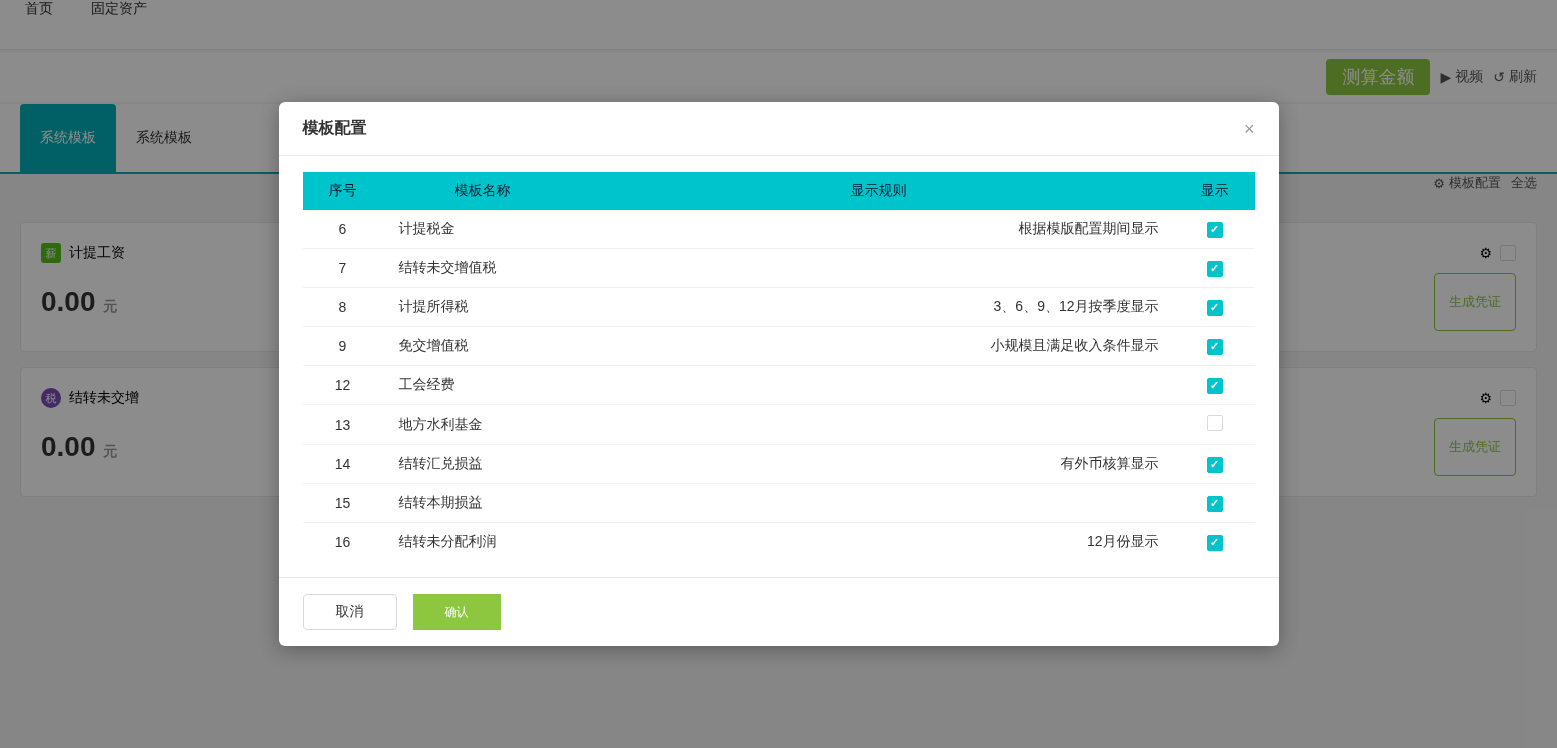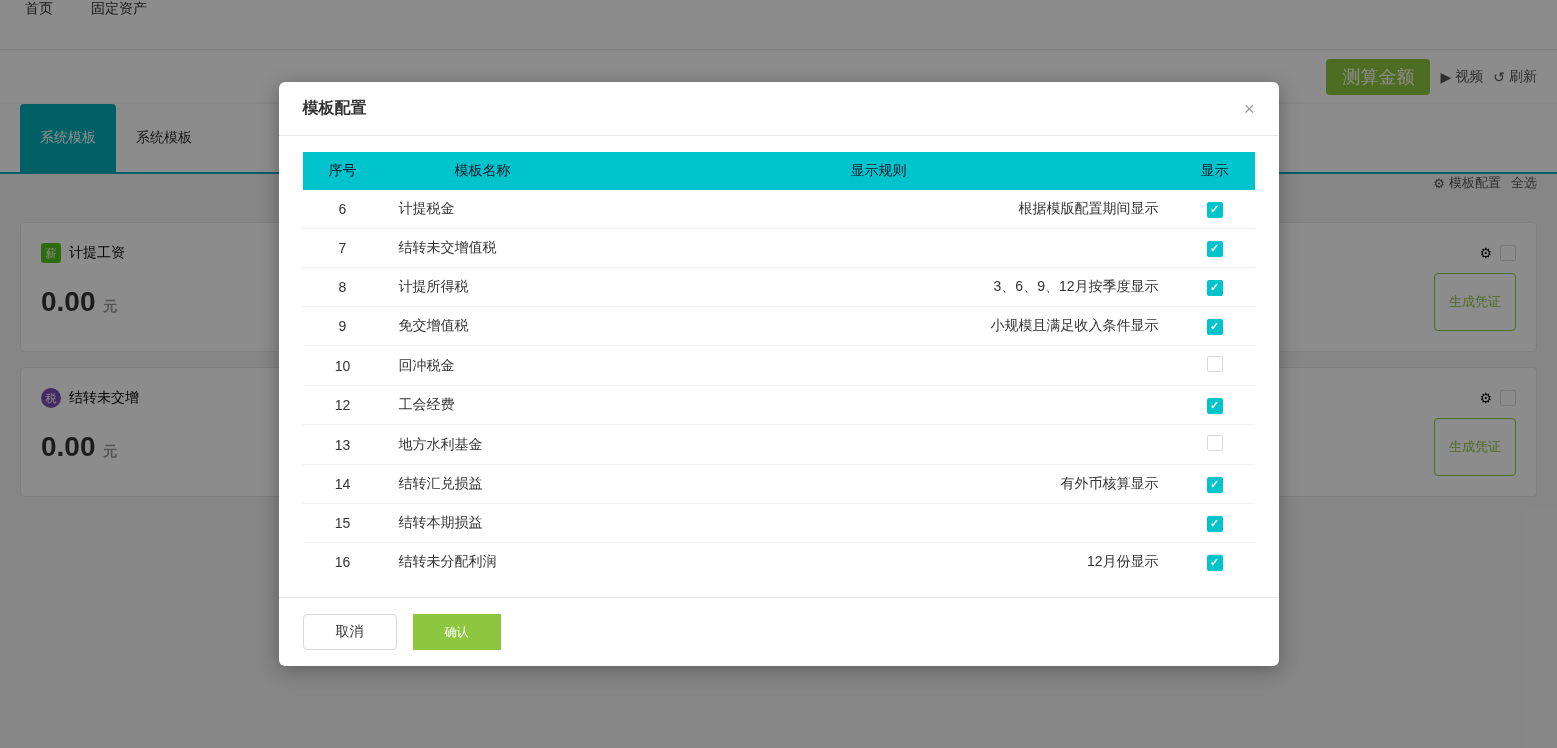--- a/index.html
+++ b/index.html
@@ -427,26 +427,20 @@
                 <td>3、6、9、12月按季度显示</td>
                 <td><span class="custom-checkbox checked"></span></td>
               </tr>
               <tr>
                 <td>9</td>
                 <td>免交增值税</td>
                 <td>小规模且满足收入条件显示</td>
                 <td><span class="custom-checkbox checked"></span></td>
               </tr>
               <tr>
-                <td>10</td>
-                <td>回冲税金</td>
-                <td></td>
-                <td><span class="custom-checkbox"></span></td>
-              </tr>
-              <tr>
                 <td>12</td>
                 <td>工会经费</td>
                 <td></td>
                 <td><span class="custom-checkbox checked"></span></td>
               </tr>
               <tr>
                 <td>13</td>
                 <td>地方水利基金</td>
                 <td></td>
                 <td><span class="custom-checkbox"></span></td>

